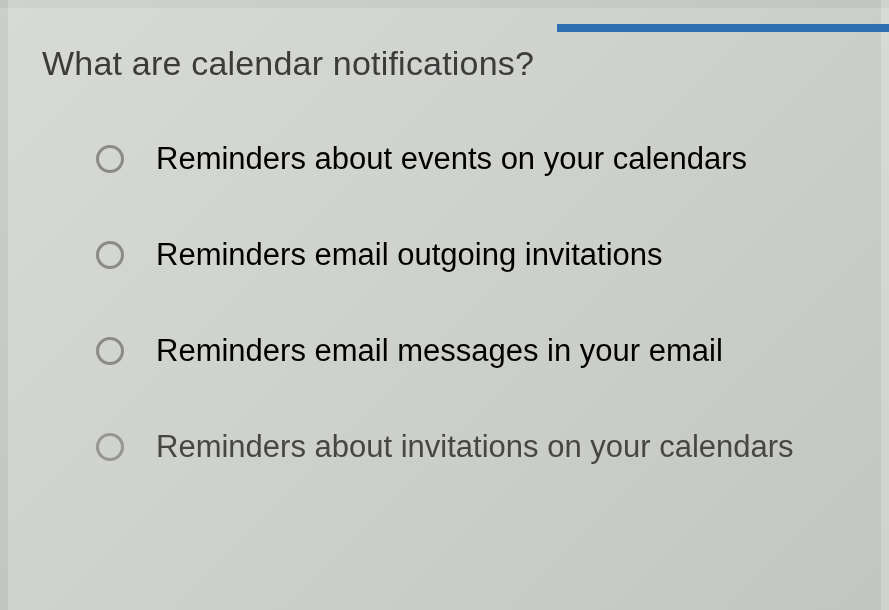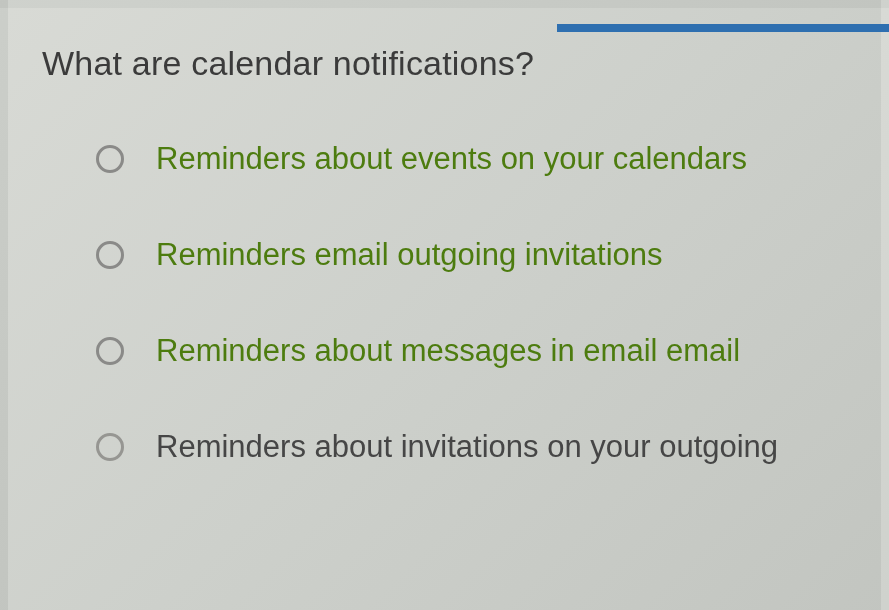--- a/index.html
+++ b/index.html
@@ -44,21 +44,21 @@
       width: 28px;
       height: 28px;
       border: 3px solid #8a8a88;
       border-radius: 50%;
       margin-right: 24px;
       flex-shrink: 0;
       background: transparent;
     }
     .option-label {
       font-size: 31px;
-      color: #4d7c0f;
+      color: #000000;
       font-weight: 400;
     }
     .option:nth-child(4) .option-label,
     .option:nth-child(5) .option-label {
       color: #464646;
     }
     .option:nth-child(4) .radio,
     .option:nth-child(5) .radio {
       border-color: #969692;
     }
@@ -74,19 +74,19 @@
   <div class="option">
     <div class="radio"></div>
     <div class="option-label">Reminders about events on your calendars</div>
   </div>
   <div class="option">
     <div class="radio"></div>
     <div class="option-label">Reminders email outgoing invitations</div>
   </div>
   <div class="option">
     <div class="radio"></div>
-    <div class="option-label">Reminders about messages in email email</div>
+    <div class="option-label">Reminders email messages in your email</div>
   </div>
   <div class="option">
     <div class="radio"></div>
-    <div class="option-label">Reminders about invitations on your outgoing</div>
+    <div class="option-label">Reminders about invitations on your calendars</div>
   </div>
 </div>
 
 </body></html>

